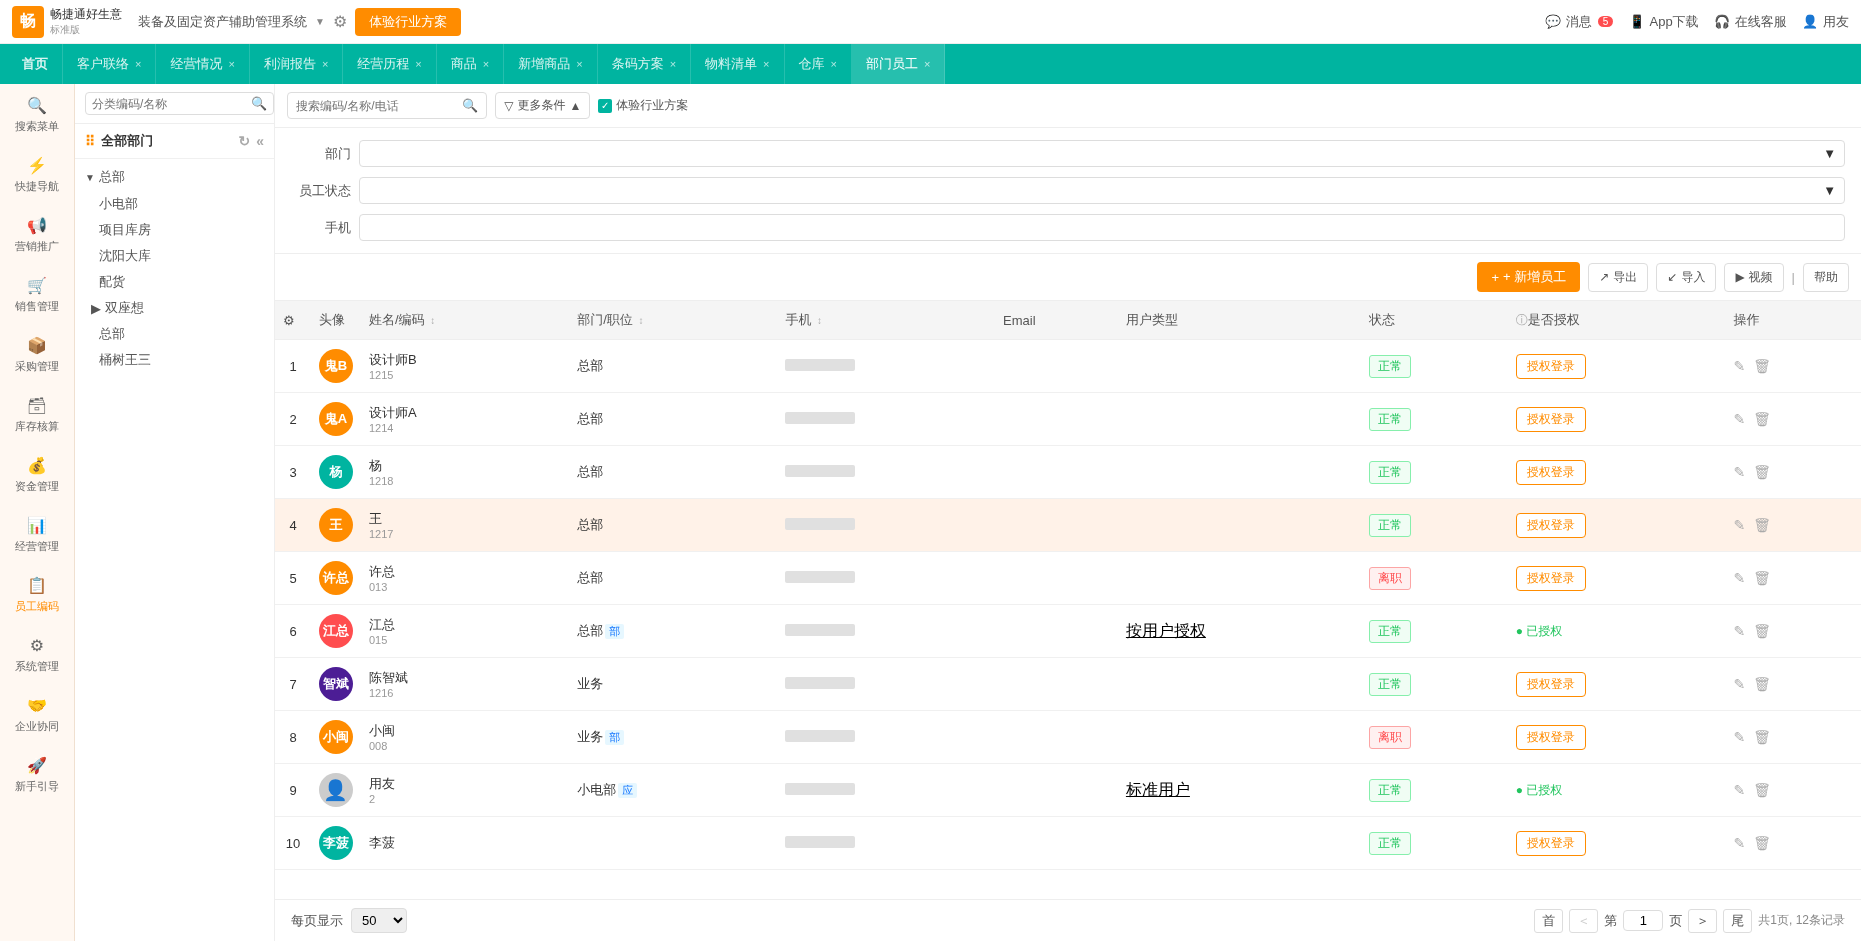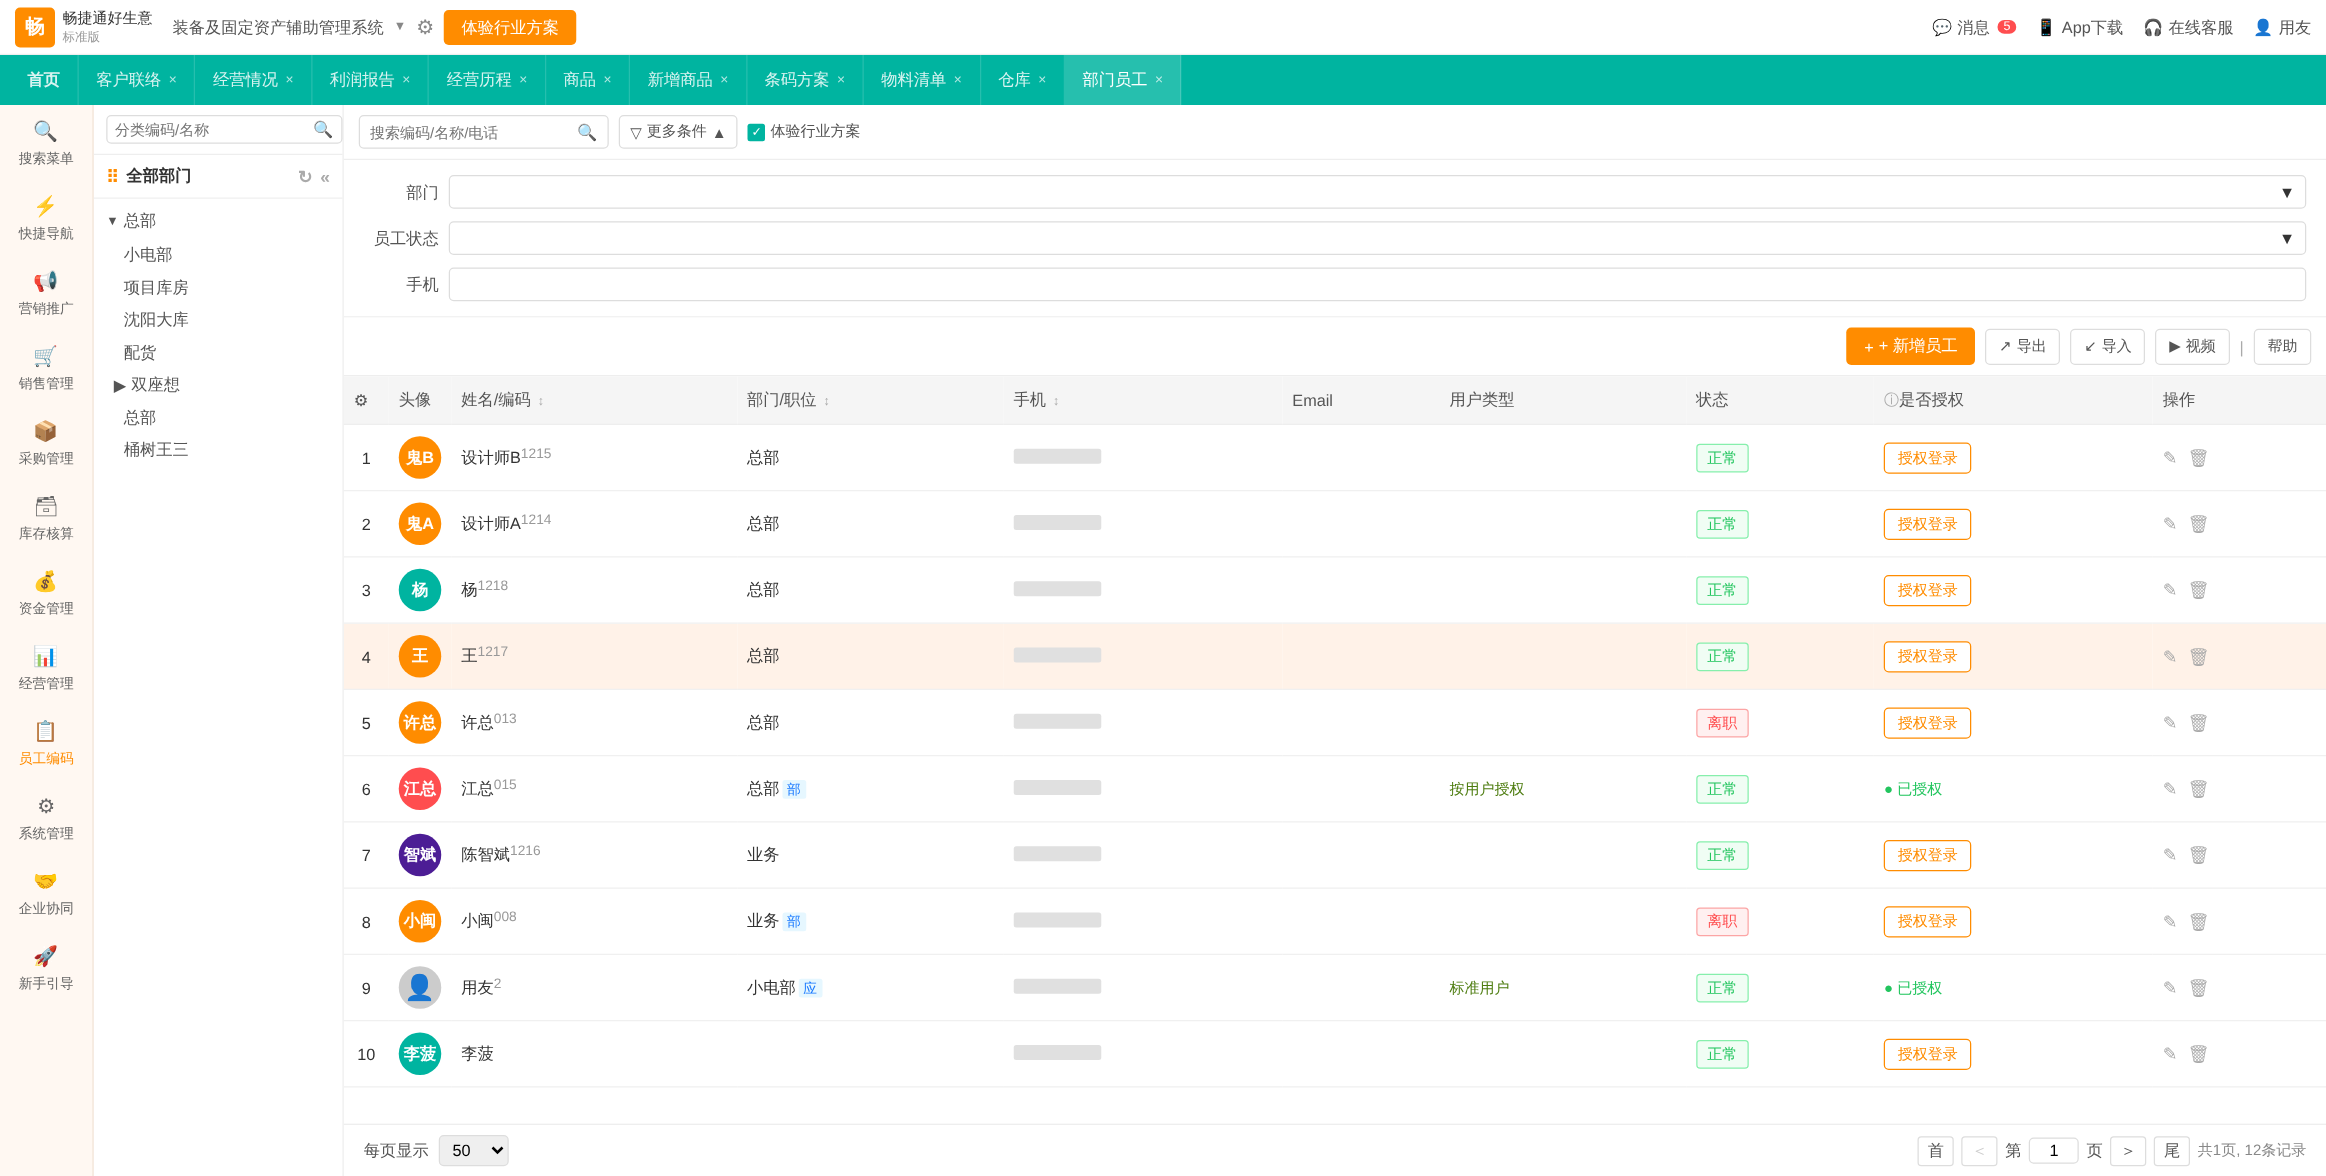--- a/index.html
+++ b/index.html
@@ -101,28 +101,28 @@
 
     
     .data-table { background: #fff; flex: 1; }
     table { width: 100%; border-collapse: collapse; }
     thead tr { background: #f5f5f5; }
     th { padding: 10px 8px; font-size: 13px; color: #555; font-weight: normal; border-bottom: 1px solid #eee; text-align: left; white-space: nowrap; }
     td { padding: 9px 8px; font-size: 13px; color: #333; border-bottom: 1px solid #f0f0f0; vertical-align: middle; }
     tr.highlighted { background: #fff2e8; }
 
     .avatar-circle { width: 34px; height: 34px; border-radius: 50%; display: flex; align-items: center; justify-content: center; color: #fff; font-size: 13px; font-weight: bold; }
-    .name-code { display: flex; flex-direction: row; }
+    .name-code { display: flex; flex-direction: column; }
     .name-code .code { color: #999; font-size: 11px; }
     .status-badge { display: inline-block; padding: 2px 8px; border-radius: 3px; font-size: 12px; }
     .status-normal { background: #f0fdf4; color: #22c55e; border: 1px solid #86efac; }
     .status-resigned { background: #fff0f0; color: #ff4d4f; border: 1px solid #fca5a5; }
     .auth-btn { background: #fff; color: #ff8c00; border: 1px solid #ff8c00; border-radius: 4px; padding: 3px 10px; font-size: 12px; cursor: pointer; }
     .authed { color: #22c55e; font-size: 12px; display: flex; align-items: center; gap: 4px; }
-    .user-type { font-size: 12px; color: #4d7c0f; }
+    .user-type { font-size: 16px; color: #000000; text-decoration: underline; }
     .op-icons { display: flex; gap: 8px; align-items: center; }
     .op-icon { color: #aaa; cursor: pointer; font-size: 14px; }
     .dept-tag { display: inline-flex; align-items: center; background: #e6f7ff; color: #1677ff; border-radius: 2px; padding: 0 4px; font-size: 11px; margin-left: 2px; }
     .question-icon { color: #aaa; font-size: 12px; }
     .sort-icon { color: #aaa; font-size: 10px; margin-left: 2px; }
 
     
     .pagination {
       background: #fff; display: flex; align-items: center; justify-content: space-between;
       padding: 8px 16px; border-top: 1px solid #eee; font-size: 13px;

